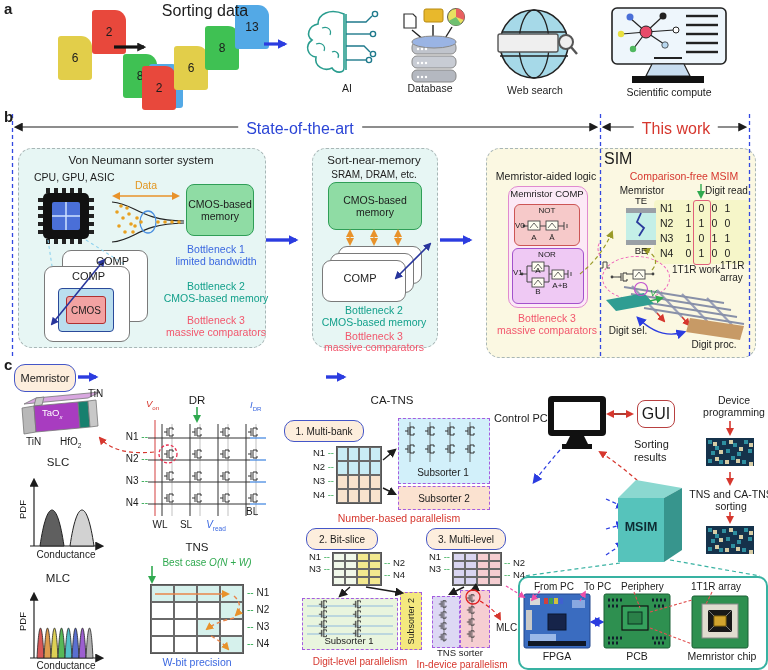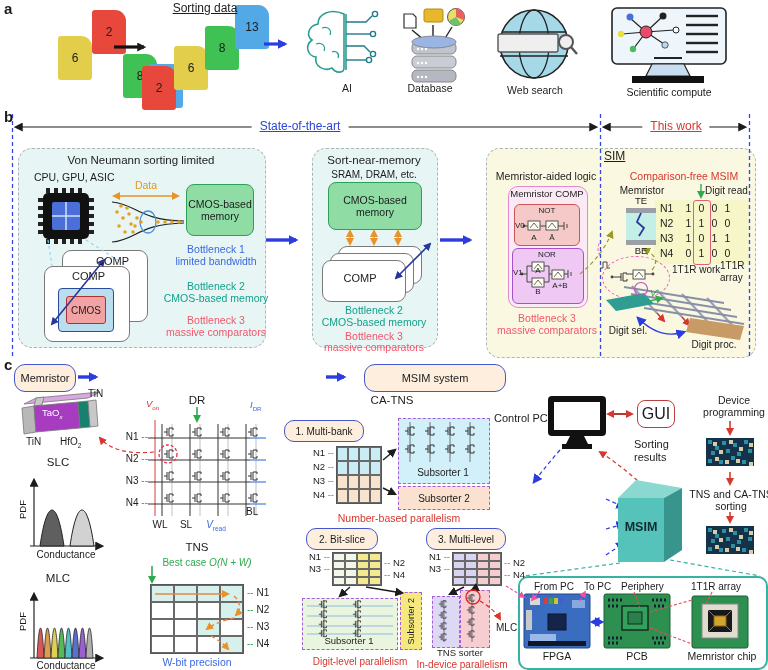--- a/index.html
+++ b/index.html
@@ -1,20 +1,20 @@
 <!DOCTYPE html>
 <html><head>
 <meta charset="utf-8">
 <style>
   html,body{margin:0;padding:0;background:#fff;}
   #fig{position:relative;width:768px;height:670px;background:#fff;font-family:"Liberation Sans",sans-serif;color:#1c1c1c;overflow:hidden;}
   .t{position:absolute;white-space:nowrap;font-size:11px;line-height:1.15;z-index:3;}
   .cx{transform:translateX(-50%);}
   .tr{text-align:right;}
-  .f8{font-size:8px;}.f9{font-size:9.5px;}.f10{font-size:10px;}.f105{font-size:10.5px;}.f115{font-size:11.5px;}.f12{font-size:12px;text-decoration:underline;}
+  .f8{font-size:8px;}.f9{font-size:9.5px;}.f10{font-size:10px;}.f105{font-size:10.5px;}.f115{font-size:11.5px;}.f12{font-size:16px;}
   .bold{font-weight:bold;}
   .it{font-style:italic;}
   .blue{color:#2b45d6;}.red{color:#d6372e;}.teal{color:#13a08b;}.pnk{color:#f2566c;}
   .orng{color:#e39620;}.grn{color:#2fa94f;}.lblue{color:#3b68e0;}.wht{color:#fff;}
   .plabel{position:absolute;font-size:15px;font-weight:bold;z-index:4;}
   .hdr{background:#fff;padding:0 8px;z-index:3;}
   .card{position:absolute;width:34px;height:44px;border-radius:3px 11px 3px 3px;display:flex;align-items:center;justify-content:center;font-size:12px;z-index:2;}
   .cy-card{background:#e2ce4a;}.rd-card{background:#e8483c;}.gn-card{background:#3fc153;}.bl-card{background:#53a9e6;}
   .dashbox{position:absolute;border:1.6px dashed #a8b6b6;border-radius:14px;z-index:1;}
   .bg1{background:#e7f6f4;}.bg2{background:#fbf8e2;}
@@ -68,21 +68,21 @@
     </div>
   <span class="t f105 cx" style="left:347px;top:82px">AI</span>
   <span class="t f105 cx" style="left:430px;top:82px">Database</span>
   <span class="t f105 cx" style="left:535px;top:84px">Web search</span>
   <span class="t f105 cx" style="left:669px;top:86px">Scientific compute</span>
 
   <span class="t f12 hdr blue cx" style="left:300px;top:120px">State-of-the-art</span>
   <span class="t f12 hdr red cx" style="left:676px;top:120px">This work</span>
 
   <div class="dashbox bg1" style="left:18px;top:148px;width:246px;height:198px"></div>
-  <span class="t f115 cx" style="left:141px;top:154px">Von Neumann sorting limited</span>
+  <span class="t f115 cx" style="left:141px;top:154px">Von Neumann sorter system</span>
   <span class="t f105" style="left:34px;top:171px">CPU, GPU, ASIC</span>
   <span class="t f105 orng cx" style="left:146px;top:179px">Data</span>
   <div class="membox" style="left:186px;top:184px;width:66px;height:50px">
       <span>CMOS-based memory</span>
     </div>
   <div class="compcard" style="left:62px;top:250px;width:84px;height:70px"></div>
   <span class="t" style="left:96px;top:255px">COMP</span>
   <div class="compcard" style="left:44px;top:266px;width:84px;height:74px"></div>
   <span class="t" style="left:72px;top:270px">COMP</span>
   <div style="position:absolute;left:58px;top:288px;width:54px;height:42px;background:#badeee;border:1.5px solid #2a4a9a;border-radius:4px;z-index:2"></div>
@@ -170,23 +170,20 @@
   <div style="position:absolute;left:602px;top:256px;width:66px;height:42px;border:1.6px dashed #ee58b8;border-radius:50%;z-index:1"></div>
   <span class="t f10" style="left:672px;top:264px">1T1R work</span>
   <span class="t f10" style="left:720px;top:260px">1T1R</span>
   <span class="t f10" style="left:720px;top:272px">array</span>
   <span class="t f9 grn it" style="left:650px;top:288px">V</span>
   <span class="t f10 cx" style="left:628px;top:325px">Digit sel.</span>
   <span class="t f10 cx" style="left:714px;top:339px">Digit proc.</span>
 
   <div class="pill" style="left:14px;top:364px;width:60px;height:26px">
       <span>Memristor</span>
-    </div>
-  <div class="pill" style="left:364px;top:364px;width:140px;height:26px">
-      <span>MSIM system</span>
     </div>
 
   <span class="t f10" style="left:88px;top:388px">TiN</span>
   <span class="t f9 wht" style="left:42px;top:408px;z-index:3"><span>TaO</span><sub class="it">x</sub></span>
   <span class="t f10" style="left:26px;top:436px">TiN</span>
   <span class="t f10" style="left:60px;top:436px"><span>HfO</span><sub>2</sub></span>
   <span class="t f115 cx" style="left:58px;top:456px">SLC</span>
   <span class="t f9 vert" style="left:18px;top:500px">PDF</span>
   <span class="t f10 cx" style="left:66px;top:549px">Conductance</span>
   <span class="t f115 cx" style="left:58px;top:572px">MLC</span>

